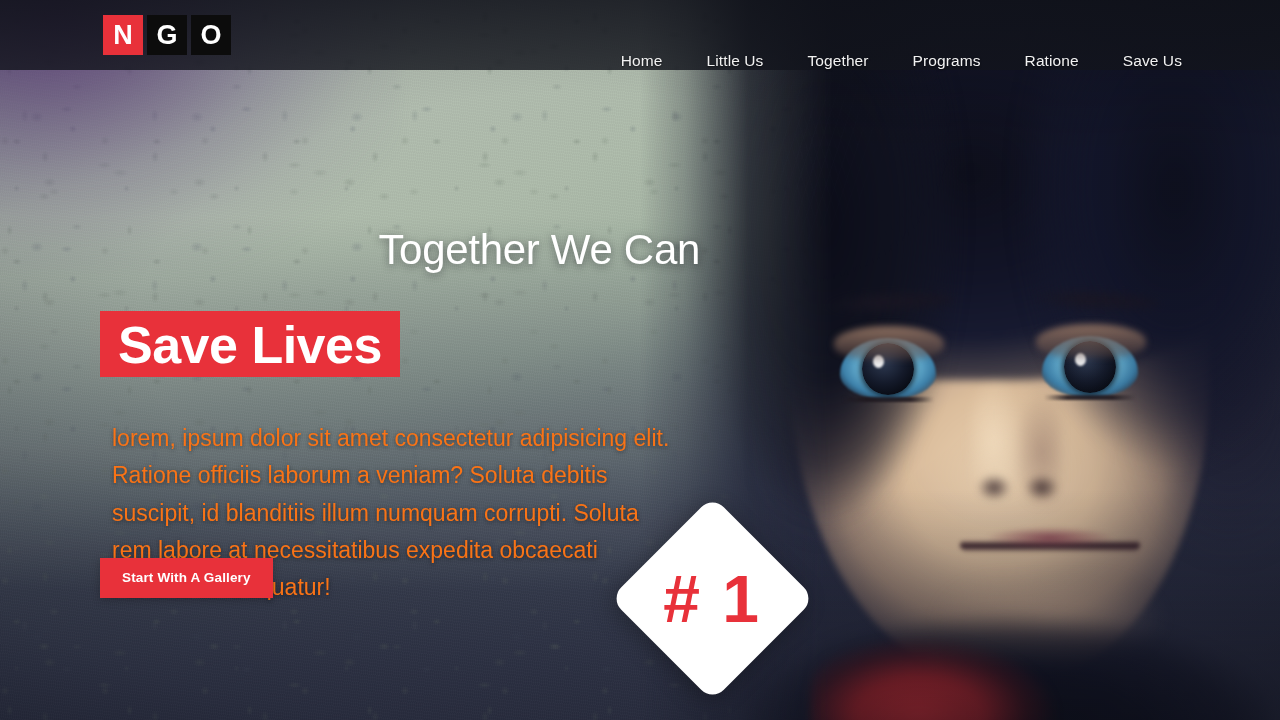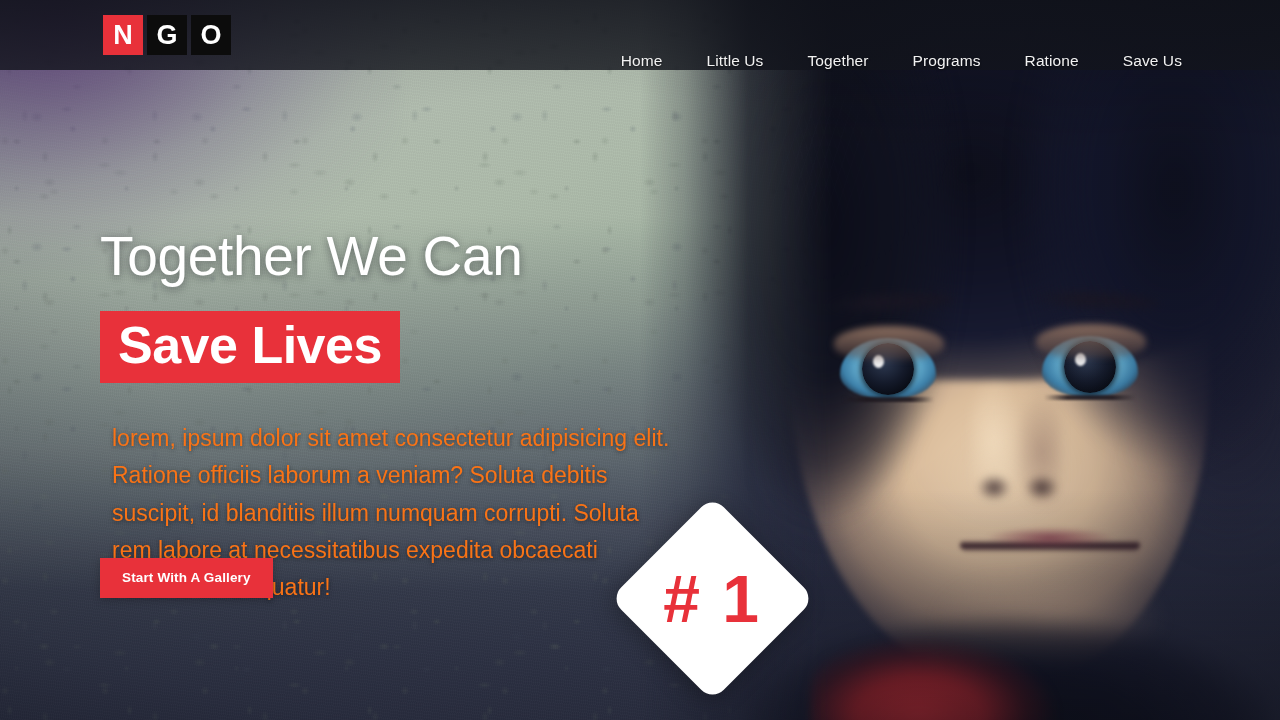--- a/index.html
+++ b/index.html
@@ -250,27 +250,28 @@
   .nav a {
     color:#f2f2f2; text-decoration:none; font-size:15.5px;
     padding:0 18px; letter-spacing:.1px; white-space:nowrap;
     text-shadow:0 1px 2px rgba(0,0,0,.55);
   }
 
   
   .hero { position:absolute; left:100px; top:0; width:580px; z-index:15; }
   .hero-title {
     position:absolute; top:228px; left:0; width:600px;
-    color:#ffffff; font-size:55px; line-height:1.05; font-weight:400;
+    color:#ffffff; font-size:42px; line-height:1.05; font-weight:400;
     letter-spacing:-.3px; white-space:nowrap;
     text-shadow:0 2px 8px rgba(10,12,20,.45);
+    text-align:right;
   }
   .hero-badge {
     position:absolute; top:311px; left:0;
-    background:#e8313a; padding:8px 18px 12px 18px;
+    background:#e8313a; padding:8px 18px 6px 18px;
     display:inline-block;
   }
   .hero-badge span {
     color:#fff; font-size:52px; font-weight:bold; line-height:1;
     letter-spacing:-.5px; white-space:nowrap; display:block;
   }
   .hero-text {
     position:absolute; top:420px; left:12px; width:560px;
     color:#f97316; font-size:23px; line-height:1.62;
     text-shadow:0 1px 4px rgba(10,12,20,.55);

